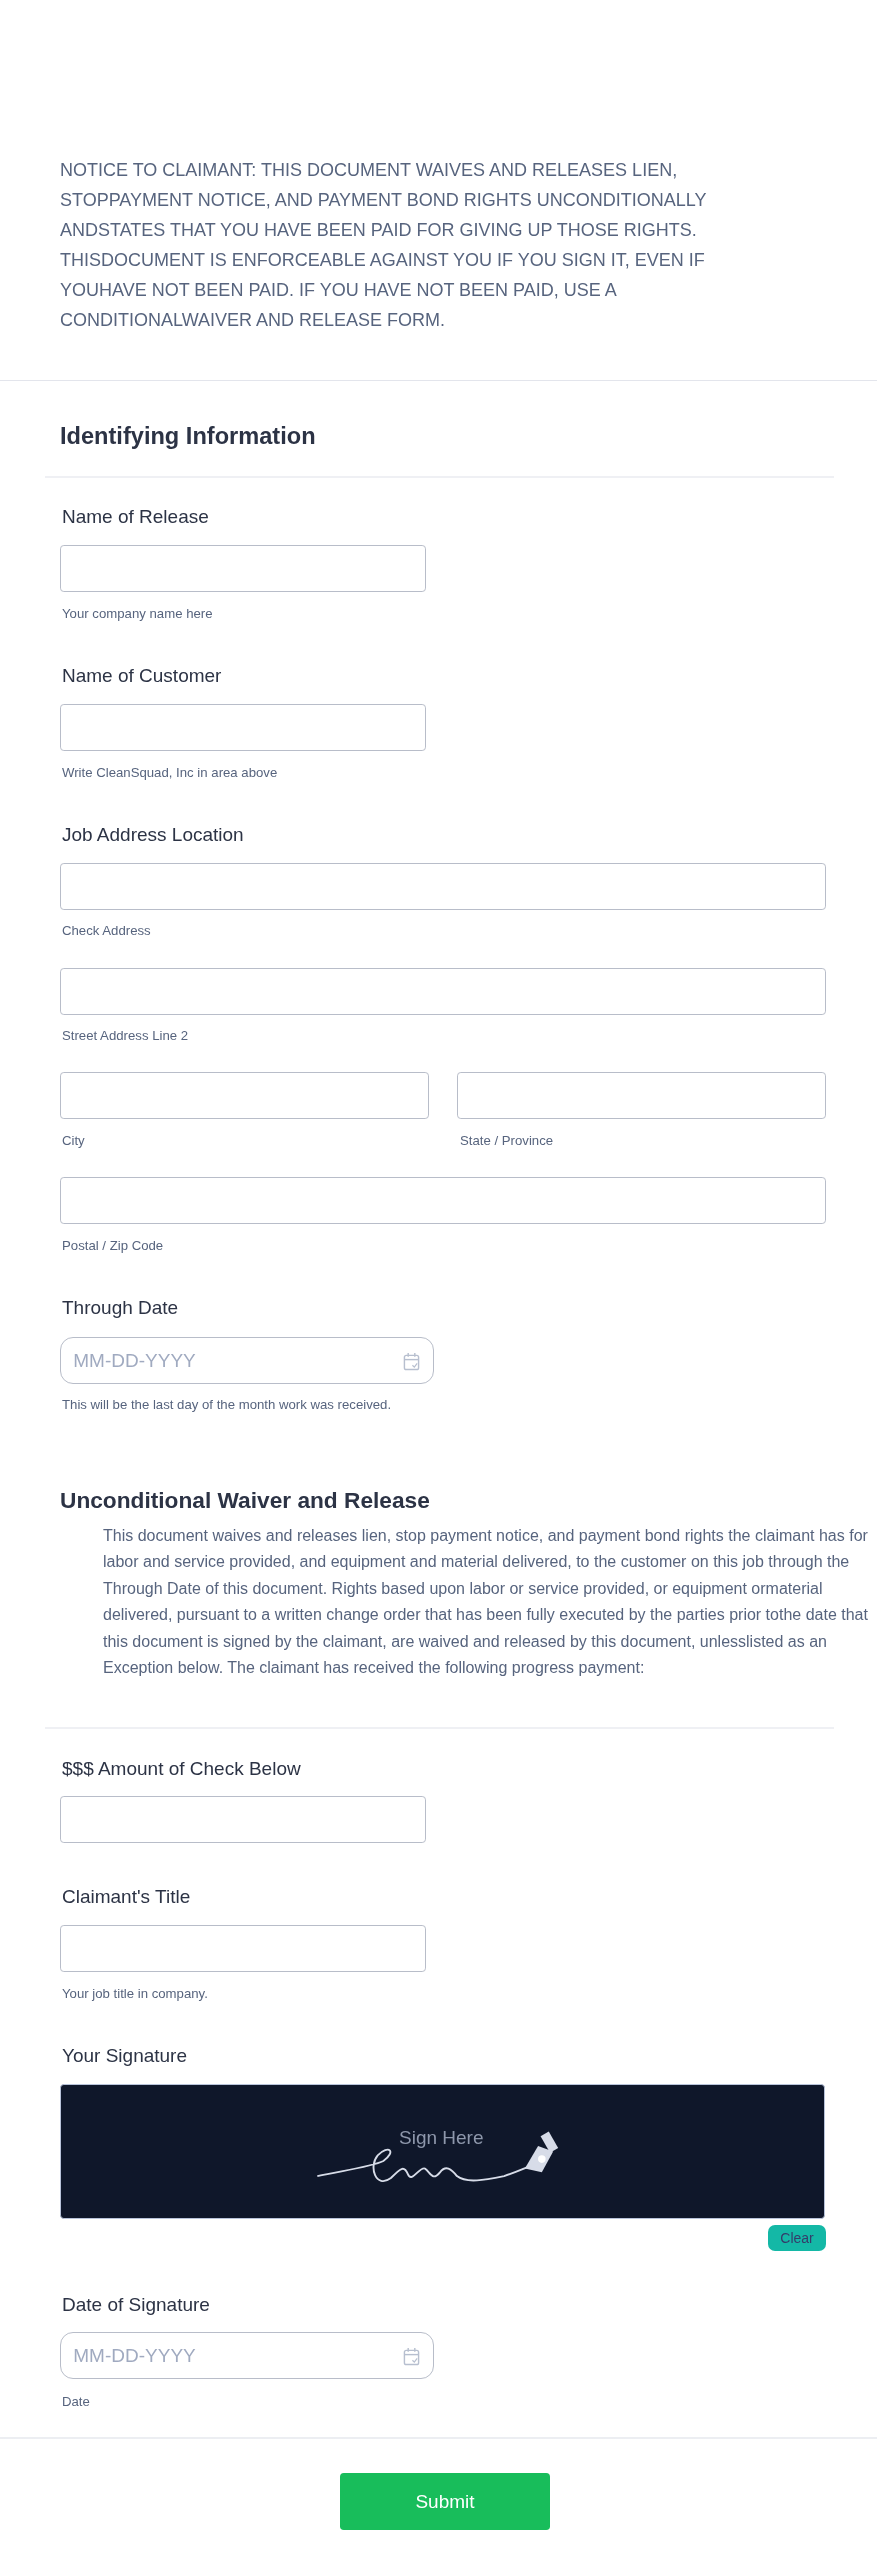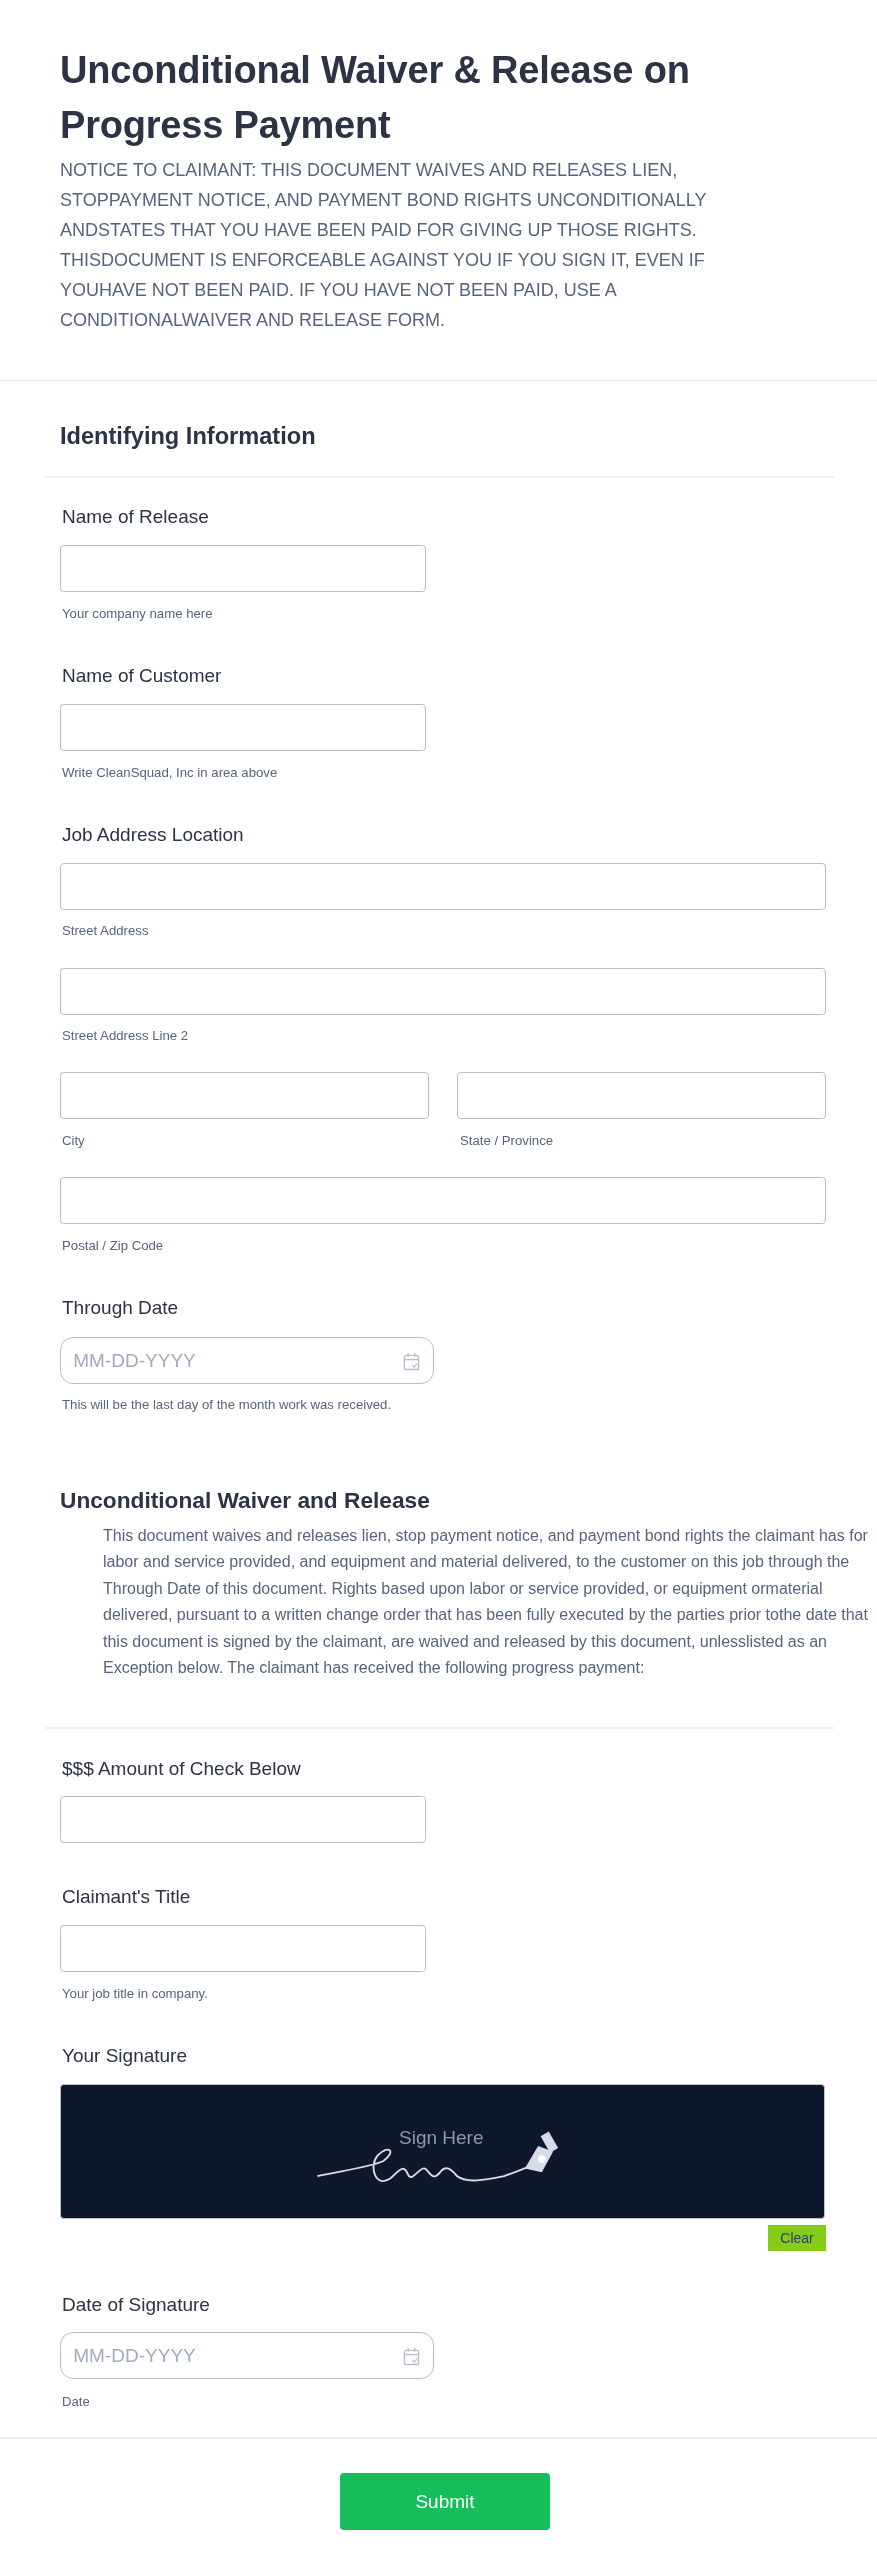--- a/index.html
+++ b/index.html
@@ -85,58 +85,57 @@
     position: absolute; left: 338px; top: 42px;
     font-size: 19px; color: #8e97ab;
   }
   .sig-art {
     position: absolute; left: 245px; top: 38px;
     width: 283px; height: 76px;
   }
   .clear-btn {
     position: absolute;
     left: 768px; top: 2225px; width: 58px; height: 25.5px;
-    background: #84cc16; border: none; border-radius: 0;
+    background: #14b8a6; border: none; border-radius: 7px;
     color: #343c6a; font-size: 14px;
     font-family: "Liberation Sans", sans-serif;
   }
   .footer-line {
     position: absolute; left: 0; top: 2437px; width: 878px; height: 1.9px;
     background: #eceef2;
   }
   .submit-btn {
     position: absolute;
     left: 340px; top: 2473px; width: 210px; height: 57px;
     background: #18bd5b; border: none; border-radius: 3.8px;
     color: #ffffff; font-size: 19px;
     font-family: "Liberation Sans", sans-serif;
   }
 </style>
 </head>
 <body>
 
 <div class="header">
-  <h1 class="form-title">Unconditional Waiver &amp; Release on Progress Payment</h1>
   <p class="form-subtitle">NOTICE TO CLAIMANT: THIS DOCUMENT WAIVES AND RELEASES LIEN, STOPPAYMENT NOTICE, AND PAYMENT BOND RIGHTS UNCONDITIONALLY ANDSTATES THAT YOU HAVE BEEN PAID FOR GIVING UP THOSE RIGHTS. THISDOCUMENT IS ENFORCEABLE AGAINST YOU IF YOU SIGN IT, EVEN IF YOUHAVE NOT BEEN PAID. IF YOU HAVE NOT BEEN PAID, USE A CONDITIONALWAIVER AND RELEASE FORM.</p>
 </div>
 
 <h2 class="section-heading" style="top:423px;">Identifying Information</h2>
 <div class="section-divider" style="top:476px;"></div>
 
 <label class="field-label" style="top:506px;">Name of Release</label>
 <input class="text-input w-half" style="left: 60px; top: 545px;" type="text" value="">
 <span class="sublabel" style="left:62px; top:605px;">Your company name here</span>
 
 <label class="field-label" style="top:665px;">Name of Customer</label>
 <input class="text-input w-half" style="left: 60px; top: 704px;" type="text" value="">
 <span class="sublabel" style="left:62px; top:764px;">Write CleanSquad, Inc in area above</span>
 
 <label class="field-label" style="top:824px;">Job Address Location</label>
 <input class="text-input" style="left: 60px; top: 863px; width: 766px;" type="text" value="">
-<span class="sublabel" style="left:62px; top:922px;">Street Address</span>
+<span class="sublabel" style="left:62px; top:922px;">Check Address</span>
 
 <input class="text-input" style="left: 60px; top: 968px; width: 766px;" type="text" value="">
 <span class="sublabel" style="left:62px; top:1027px;">Street Address Line 2</span>
 
 <input class="text-input" style="left: 60px; top: 1072px; width: 369px;" type="text" value="">
 <span class="sublabel" style="left:62px; top:1132px;">City</span>
 
 <input class="text-input" style="left: 457px; top: 1072px; width: 369px;" type="text" value="">
 <span class="sublabel" style="left:460px; top:1132px;">State / Province</span>
 

